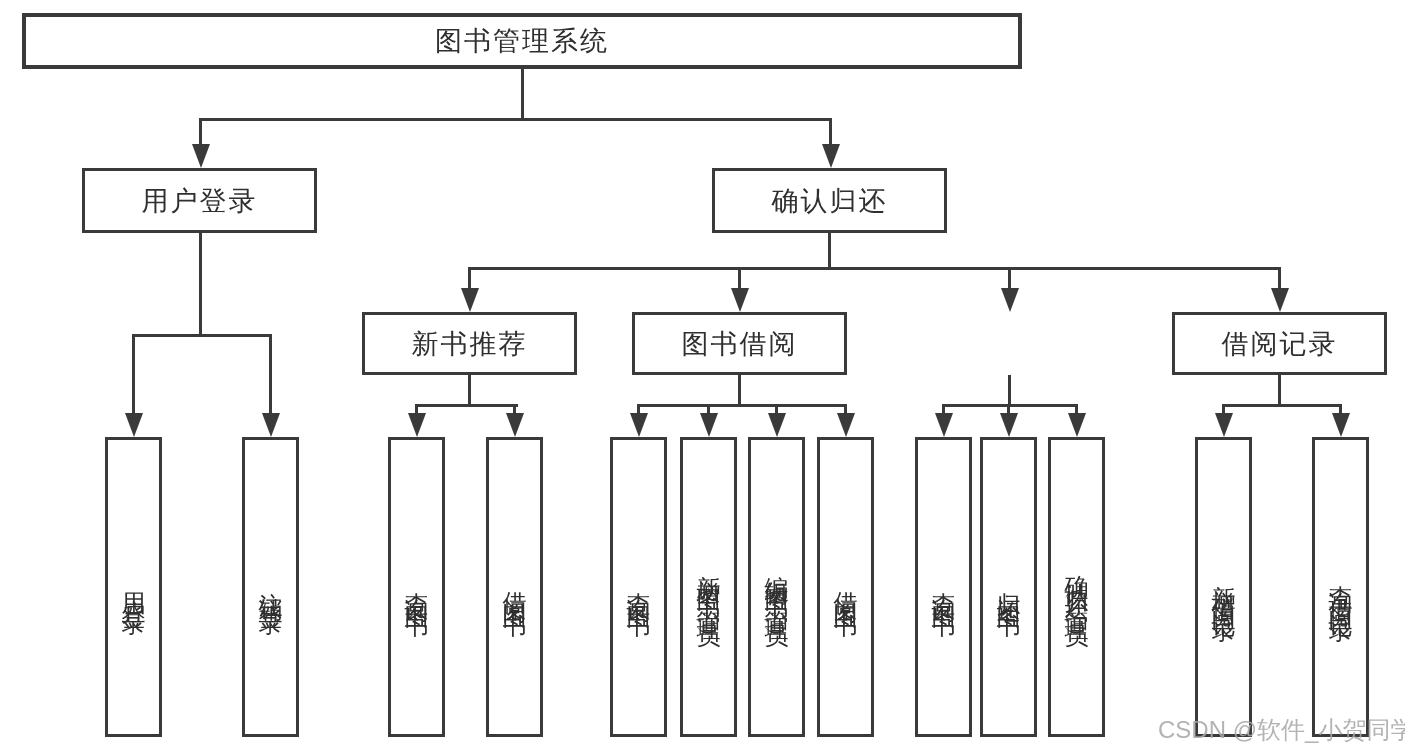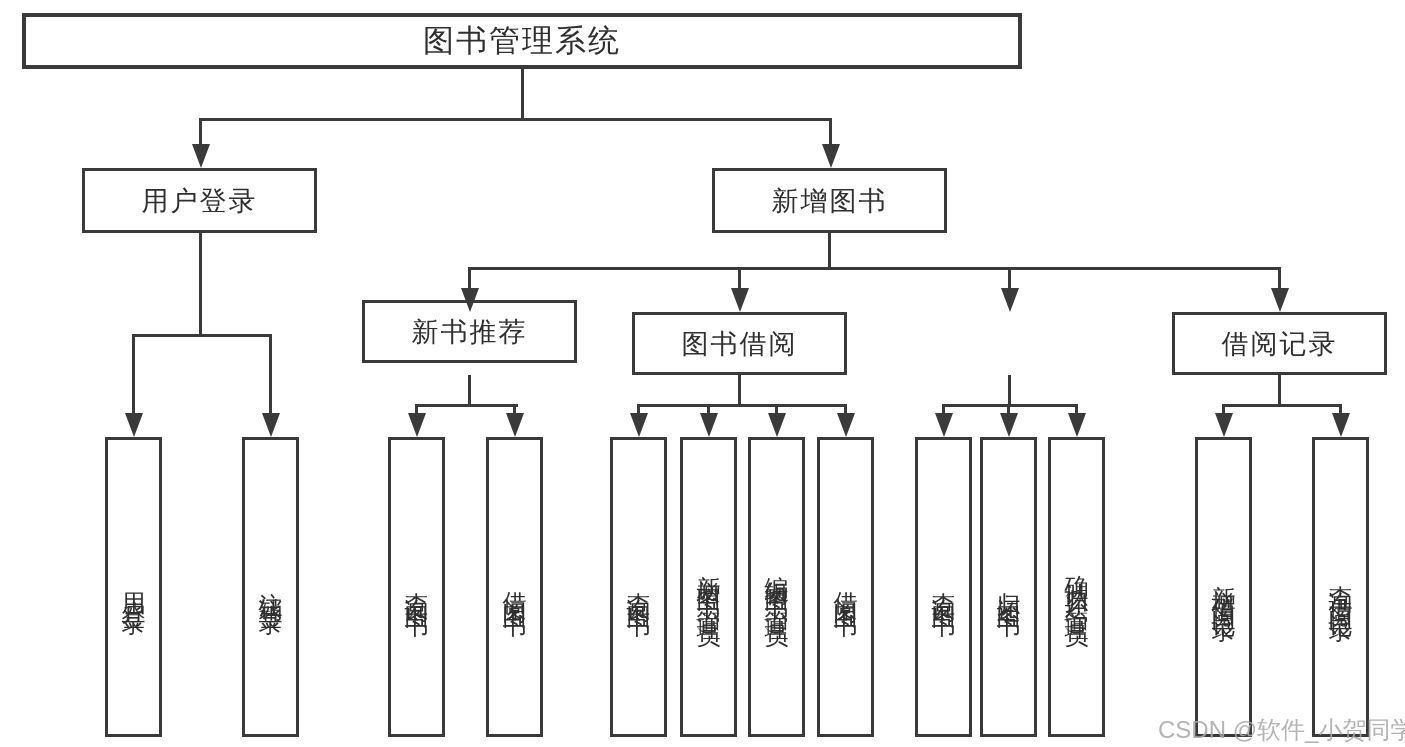--- a/index.html
+++ b/index.html
@@ -4,21 +4,21 @@
 <style>
   html,body { margin:0; padding:0; background:#ffffff; }
   .canvas {
     position:relative; width:1405px; height:747px; background:#ffffff;
     font-family:"Liberation Sans", sans-serif; color:#2f2f2f; overflow:hidden;
   }
   .node {
     position:absolute; box-sizing:border-box; background:#ffffff;
     border:3px solid #3a3a3a; display:flex; align-items:center; justify-content:center;
   }
-  .root-node { border-width:4px; font-size:31px; letter-spacing:2px; }
+  .root-node { border-width:4px; font-size:27px; letter-spacing:2px; }
   .h-node  { font-size:27px; letter-spacing:2px; }
   .v-node  { width:57px; height:300px; }
   .vtext {
     writing-mode:vertical-rl; text-orientation:mixed;
     font-size:24px; letter-spacing:7px; line-height:1; white-space:nowrap;
   }
   .hline, .vline { position:absolute; background:#3a3a3a; }
   .hline { height:3px; }
   .vline { width:3px; }
   .arrow {
@@ -38,24 +38,24 @@
 
   <div class="node root-node" style="left:22px; top:13px; width:1000px; height:56px;">
     <span>图书管理系统</span>
   </div>
 
   <div class="node h-node" style="left:82px; top:168px; width:235px; height:65px;">
     <span>用户登录</span>
   </div>
 
   <div class="node h-node" style="left:712px; top:168px; width:235px; height:65px;">
-    <span>新增图书</span>
+    <span>确认归还</span>
   </div>
 
-  <div class="node h-node" style="left:362px; top:300px; width:215px; height:63px;">
+  <div class="node h-node" style="left:362px; top:312px; width:215px; height:63px;">
     <span>新书推荐</span>
   </div>
 
   <div class="node h-node" style="left:632px; top:312px; width:215px; height:63px;text-align:center;">
     <span>图书借阅</span>
   </div>
 
 
   <div class="node h-node" style="left:1172px; top:312px; width:215px; height:63px;">
     <span>借阅记录</span>

